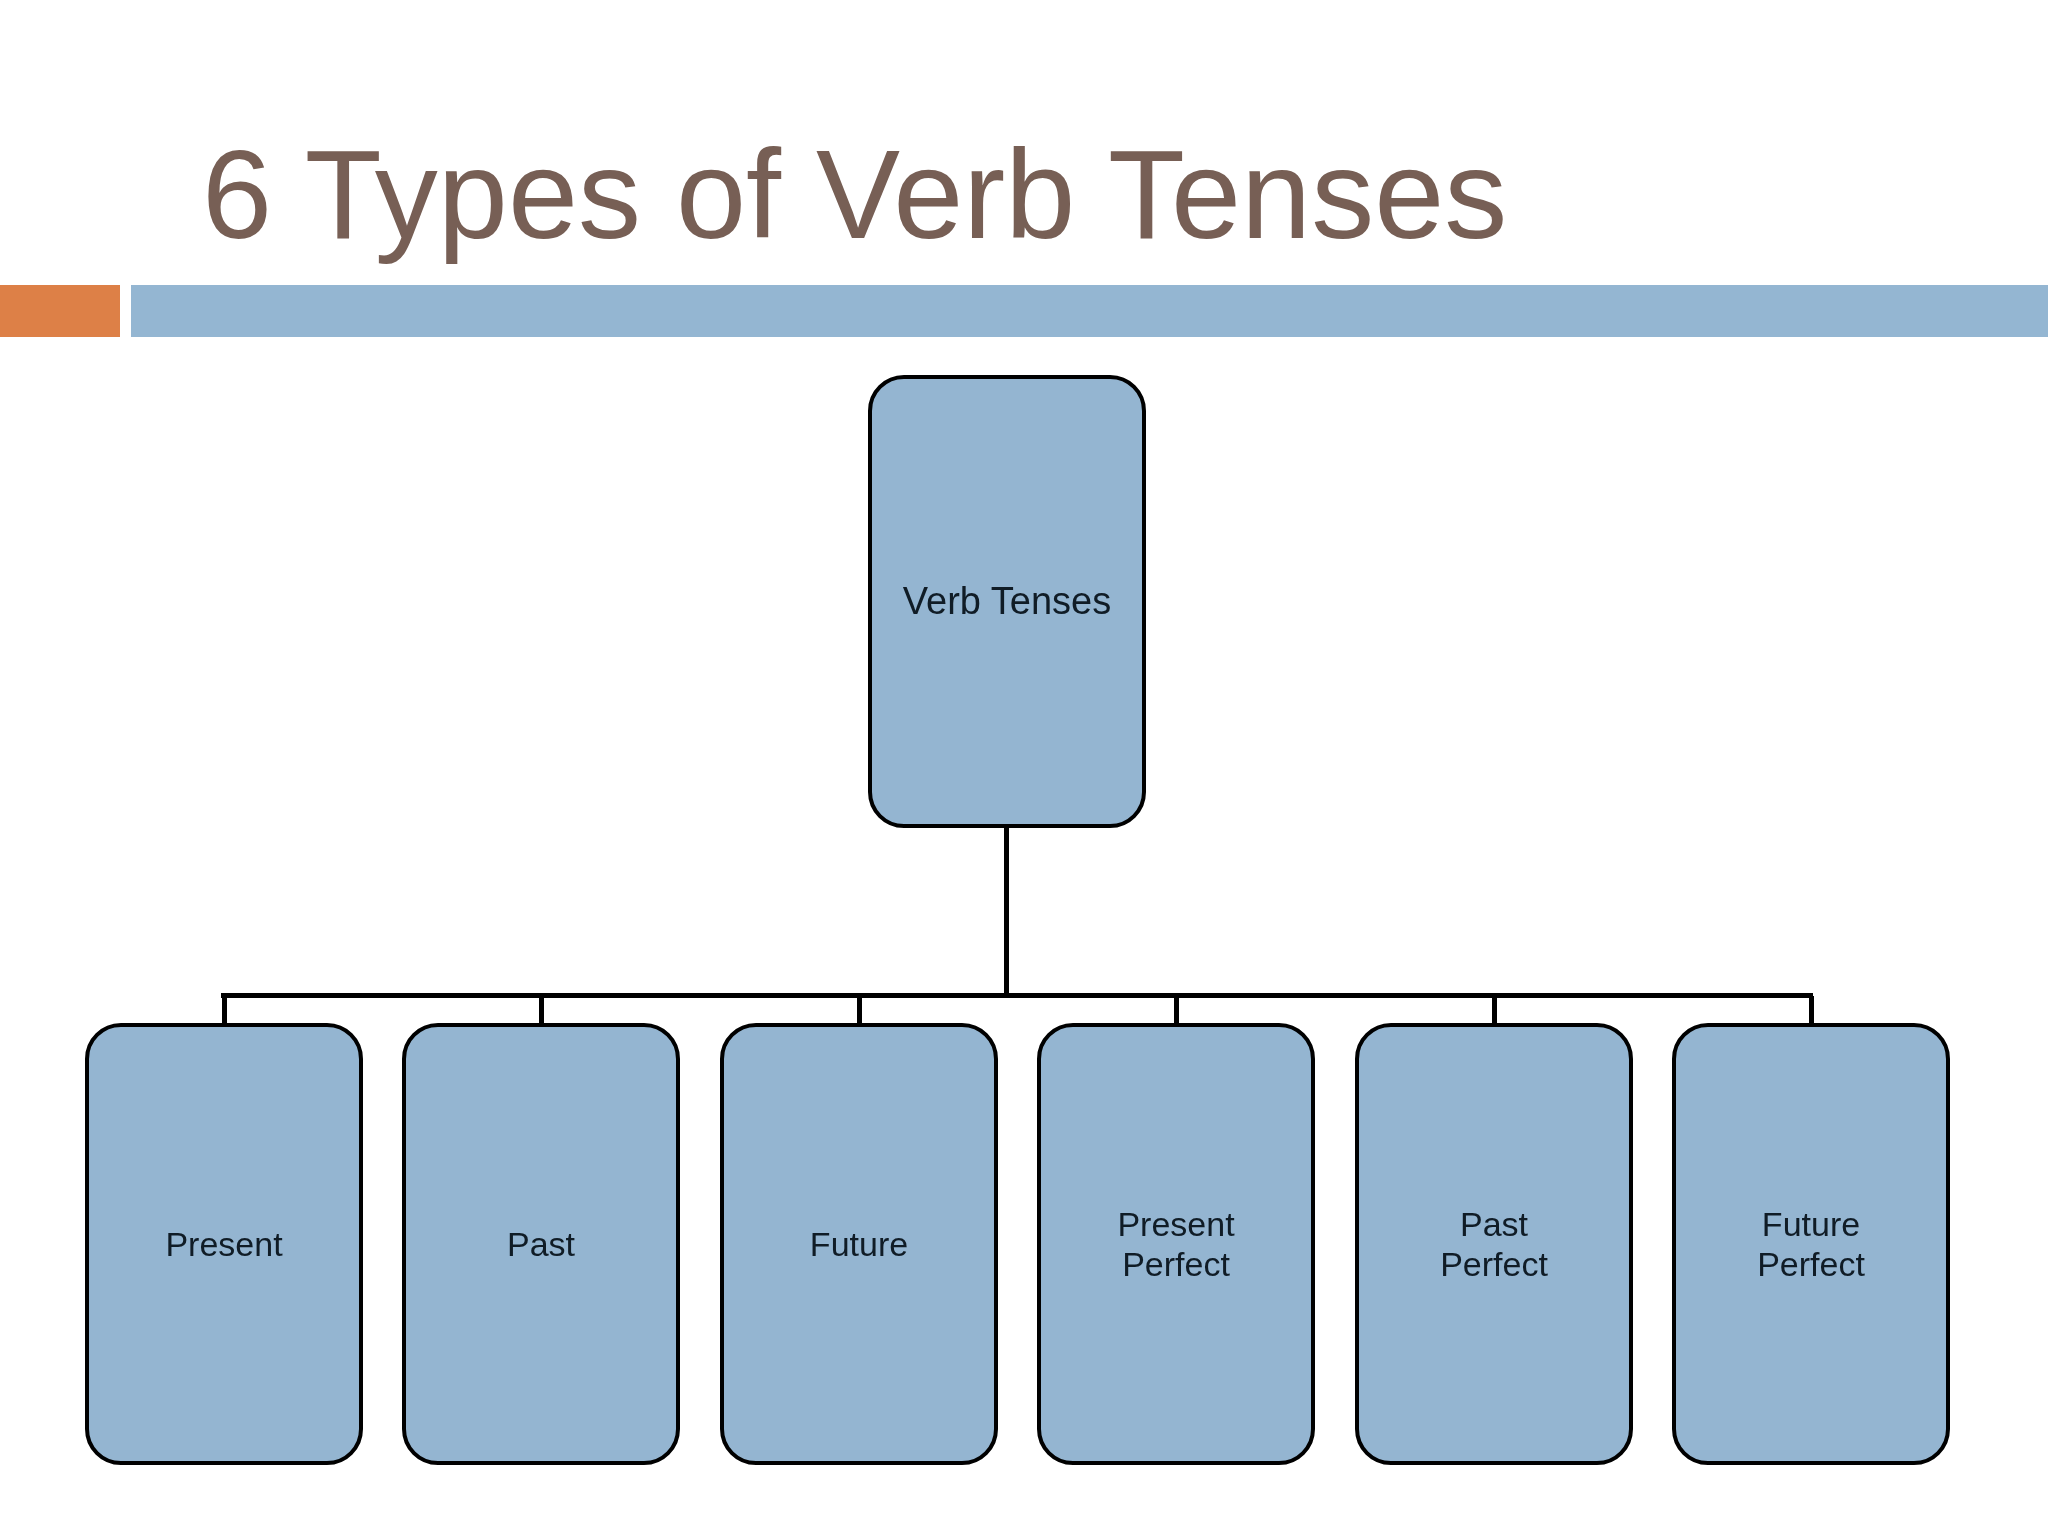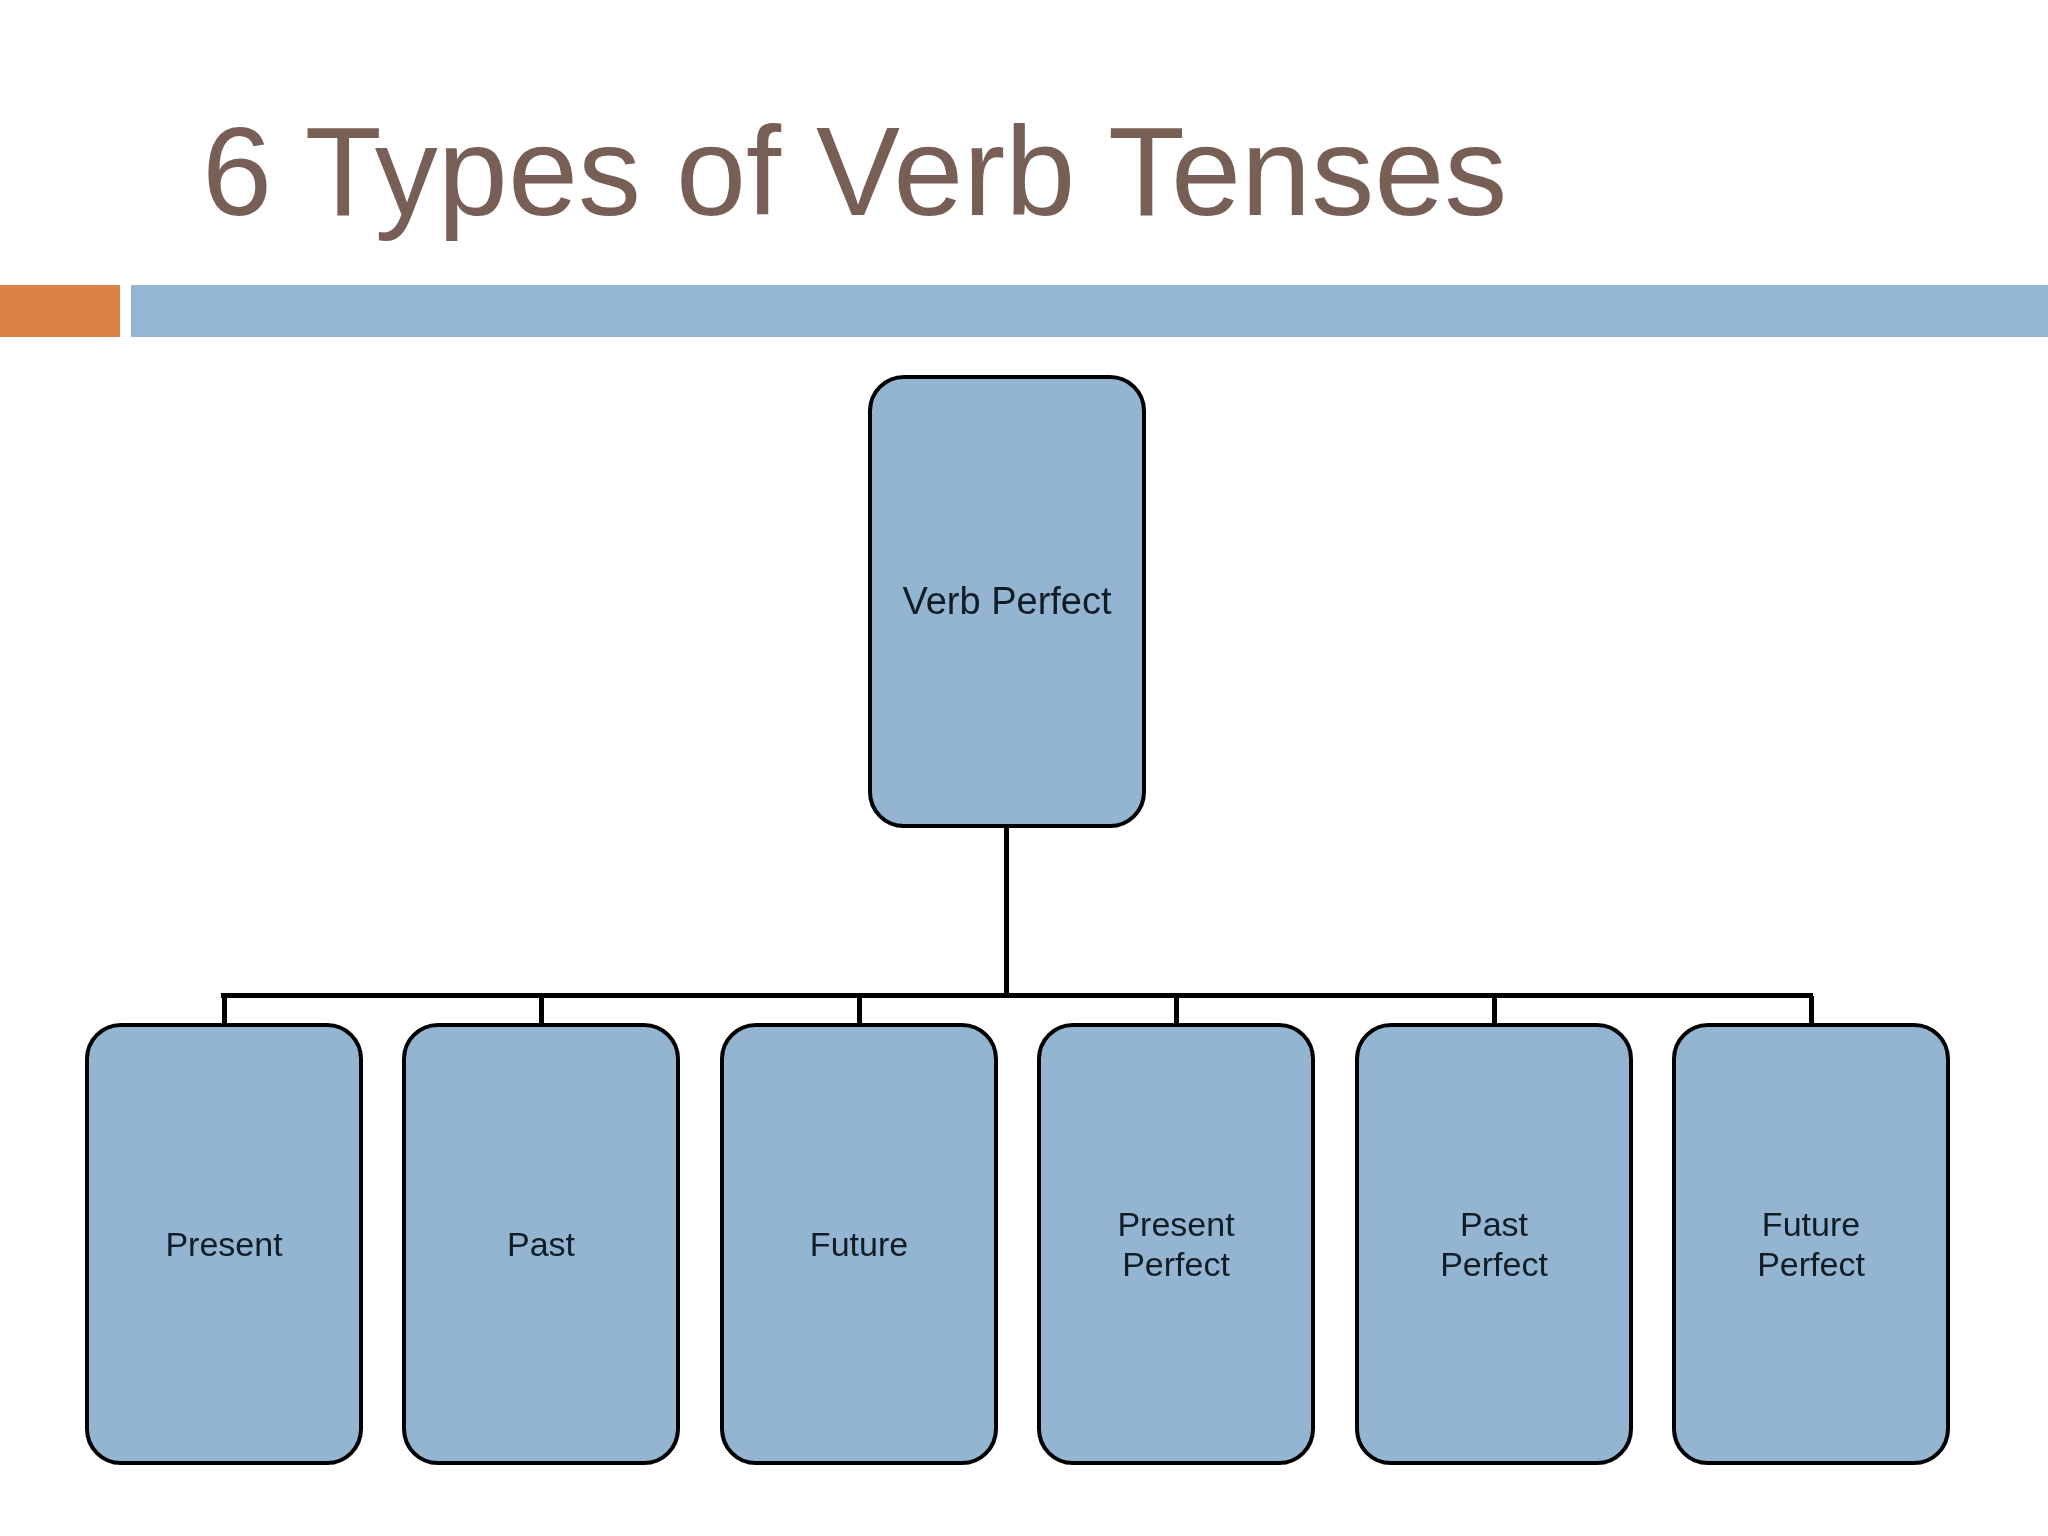--- a/index.html
+++ b/index.html
@@ -12,21 +12,21 @@
     position: relative;
     width: 2048px;
     height: 1536px;
     background: #ffffff;
     overflow: hidden;
   }
   
   .title {
     position: absolute;
     left: 202px;
-    top: 100px;
+    top: 123px;
     margin: 0;
     font-size: 126px;
     font-weight: 400;
     line-height: 1.15;
     letter-spacing: 0px;
     color: #775F55;
     white-space: nowrap;
   }
   
   .bar-orange {
@@ -125,21 +125,21 @@
     <div class="connector trunk"></div>
     <div class="connector hline"></div>
     <div class="connector drop d1"></div>
     <div class="connector drop d2"></div>
     <div class="connector drop d3"></div>
     <div class="connector drop d4"></div>
     <div class="connector drop d5"></div>
     <div class="connector drop d6"></div>
 
     <div class="node root">
-      <span>Verb Perfect</span>
+      <span>Verb Tenses</span>
     </div>
 
     <div class="node child c1">
       <span>Present</span>
     </div>
     <div class="node child c2">
       <span>Past</span>
     </div>
     <div class="node child c3">
       <span>Future</span>

